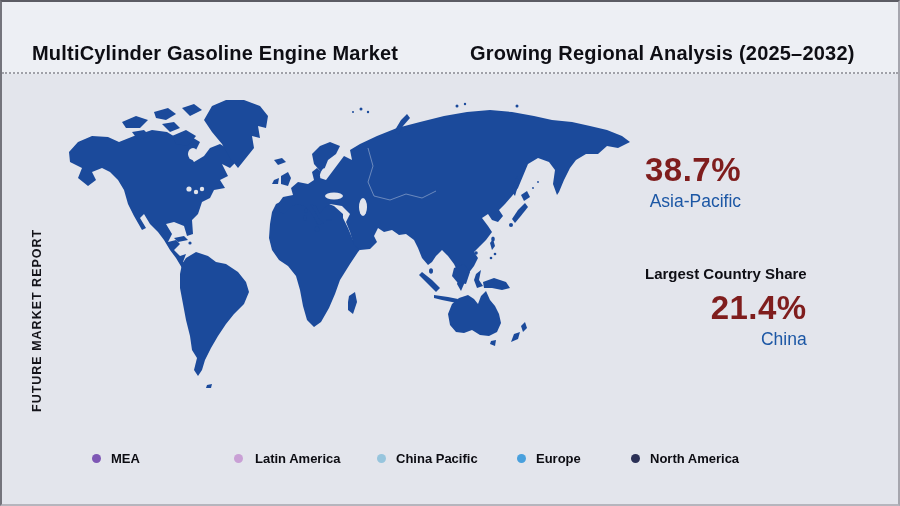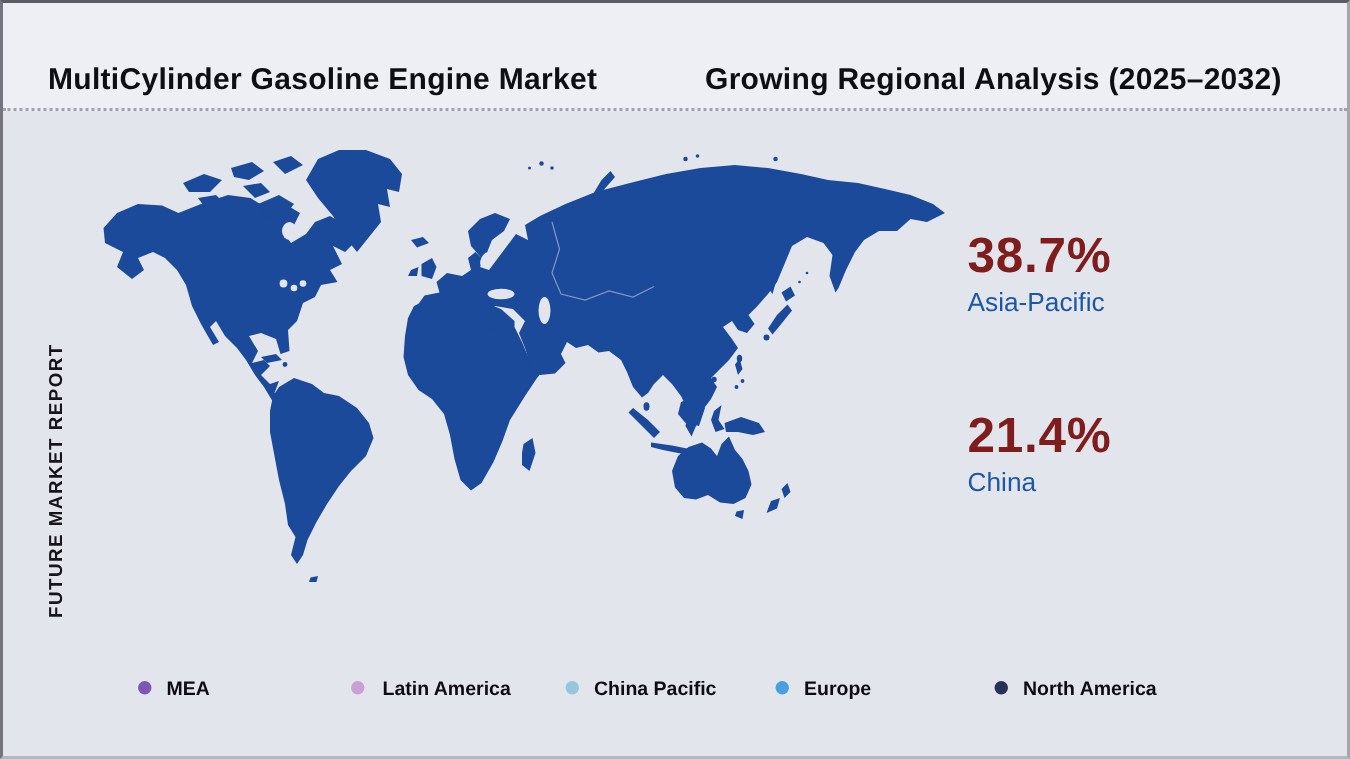--- a/index.html
+++ b/index.html
@@ -5,20 +5,21 @@
   :root{
     --bg:#e3e5ec; --header-bg:#edeff4; --map:#1b4a9b; --accent:#1c57a5; --ink:#0e0e14;
   }
   html,body{margin:0;padding:0;}
   body{font-family:"Liberation Sans",sans-serif;background:#c9c9cf;}
   .frame{
     position:relative;width:900px;height:506px;box-sizing:border-box;overflow:hidden;
     background:var(--bg);
     border-style:solid;border-width:2px;
     border-color:#5c5c64 #a6a6ae #b5b5bd #74747c;
+    text-align:right;
   }
   .header{
     position:absolute;left:0;top:0;right:0;height:70px;
     background:var(--header-bg);
     border-bottom:2px dotted #9fa0a8;
   }
   .title{
     position:absolute;bottom:7px;margin:0;
     font-size:20px;font-weight:bold;color:var(--ink);letter-spacing:.2px;white-space:nowrap;
   }
@@ -39,21 +40,21 @@
   .stat-block.second{top:120px;}
   .stat-label{font-size:15px;font-weight:bold;color:var(--ink);line-height:1.2;white-space:nowrap;}
   .stat-value{font-size:33px;font-weight:bold;color:#7f1d1d;line-height:1.1;margin-top:7px;letter-spacing:.5px;}
   .stat-region{font-size:17.5px;font-weight:normal;color:var(--accent);margin-top:3px;white-space:nowrap;}
   .legend{position:absolute;left:0;top:447px;width:100%;height:18px;}
   .legend-item{position:absolute;display:flex;align-items:center;gap:10px;height:18px;}
   .legend-item:nth-child(1){left:90px;}
   .legend-item:nth-child(2){left:232px;gap:12px;}
   .legend-item:nth-child(3){left:375px;}
   .legend-item:nth-child(4){left:515px;}
-  .legend-item:nth-child(5){left:661px;}
+  .legend-item:nth-child(5){left:629px;}
   .dot{width:9px;height:9px;border-radius:50%;flex:0 0 auto;}
   .legend-label{font-size:13px;font-weight:bold;color:#0c0c12;white-space:nowrap;}
 </style>
 </head>
 <body>
 
 <div class="frame">
 
   <div class="header">
     <h1 class="title title-left">MultiCylinder Gasoline Engine Market</h1>
@@ -148,20 +149,21 @@
       <path class="border-line" d="M306,56 L311,74 L306,90 L312,104 L328,108 L344,102 L360,106 L374,99"></path>
     </svg>
   </div>
 
   <div class="stats">
     <div class="stat-block">
       <div class="stat-value">38.7%</div>
       <div class="stat-region">Asia-Pacific</div>
     </div>
     <div class="stat-block second">
+      <div class="stat-label">Largest Country Share</div>
       <div class="stat-value">21.4%</div>
       <div class="stat-region">China</div>
     </div>
   </div>
 
   <div class="legend">
     <div class="legend-item">
       <span class="dot" style="background: rgb(126, 87, 181);"></span>
       <span class="legend-label">MEA</span>
     </div>

